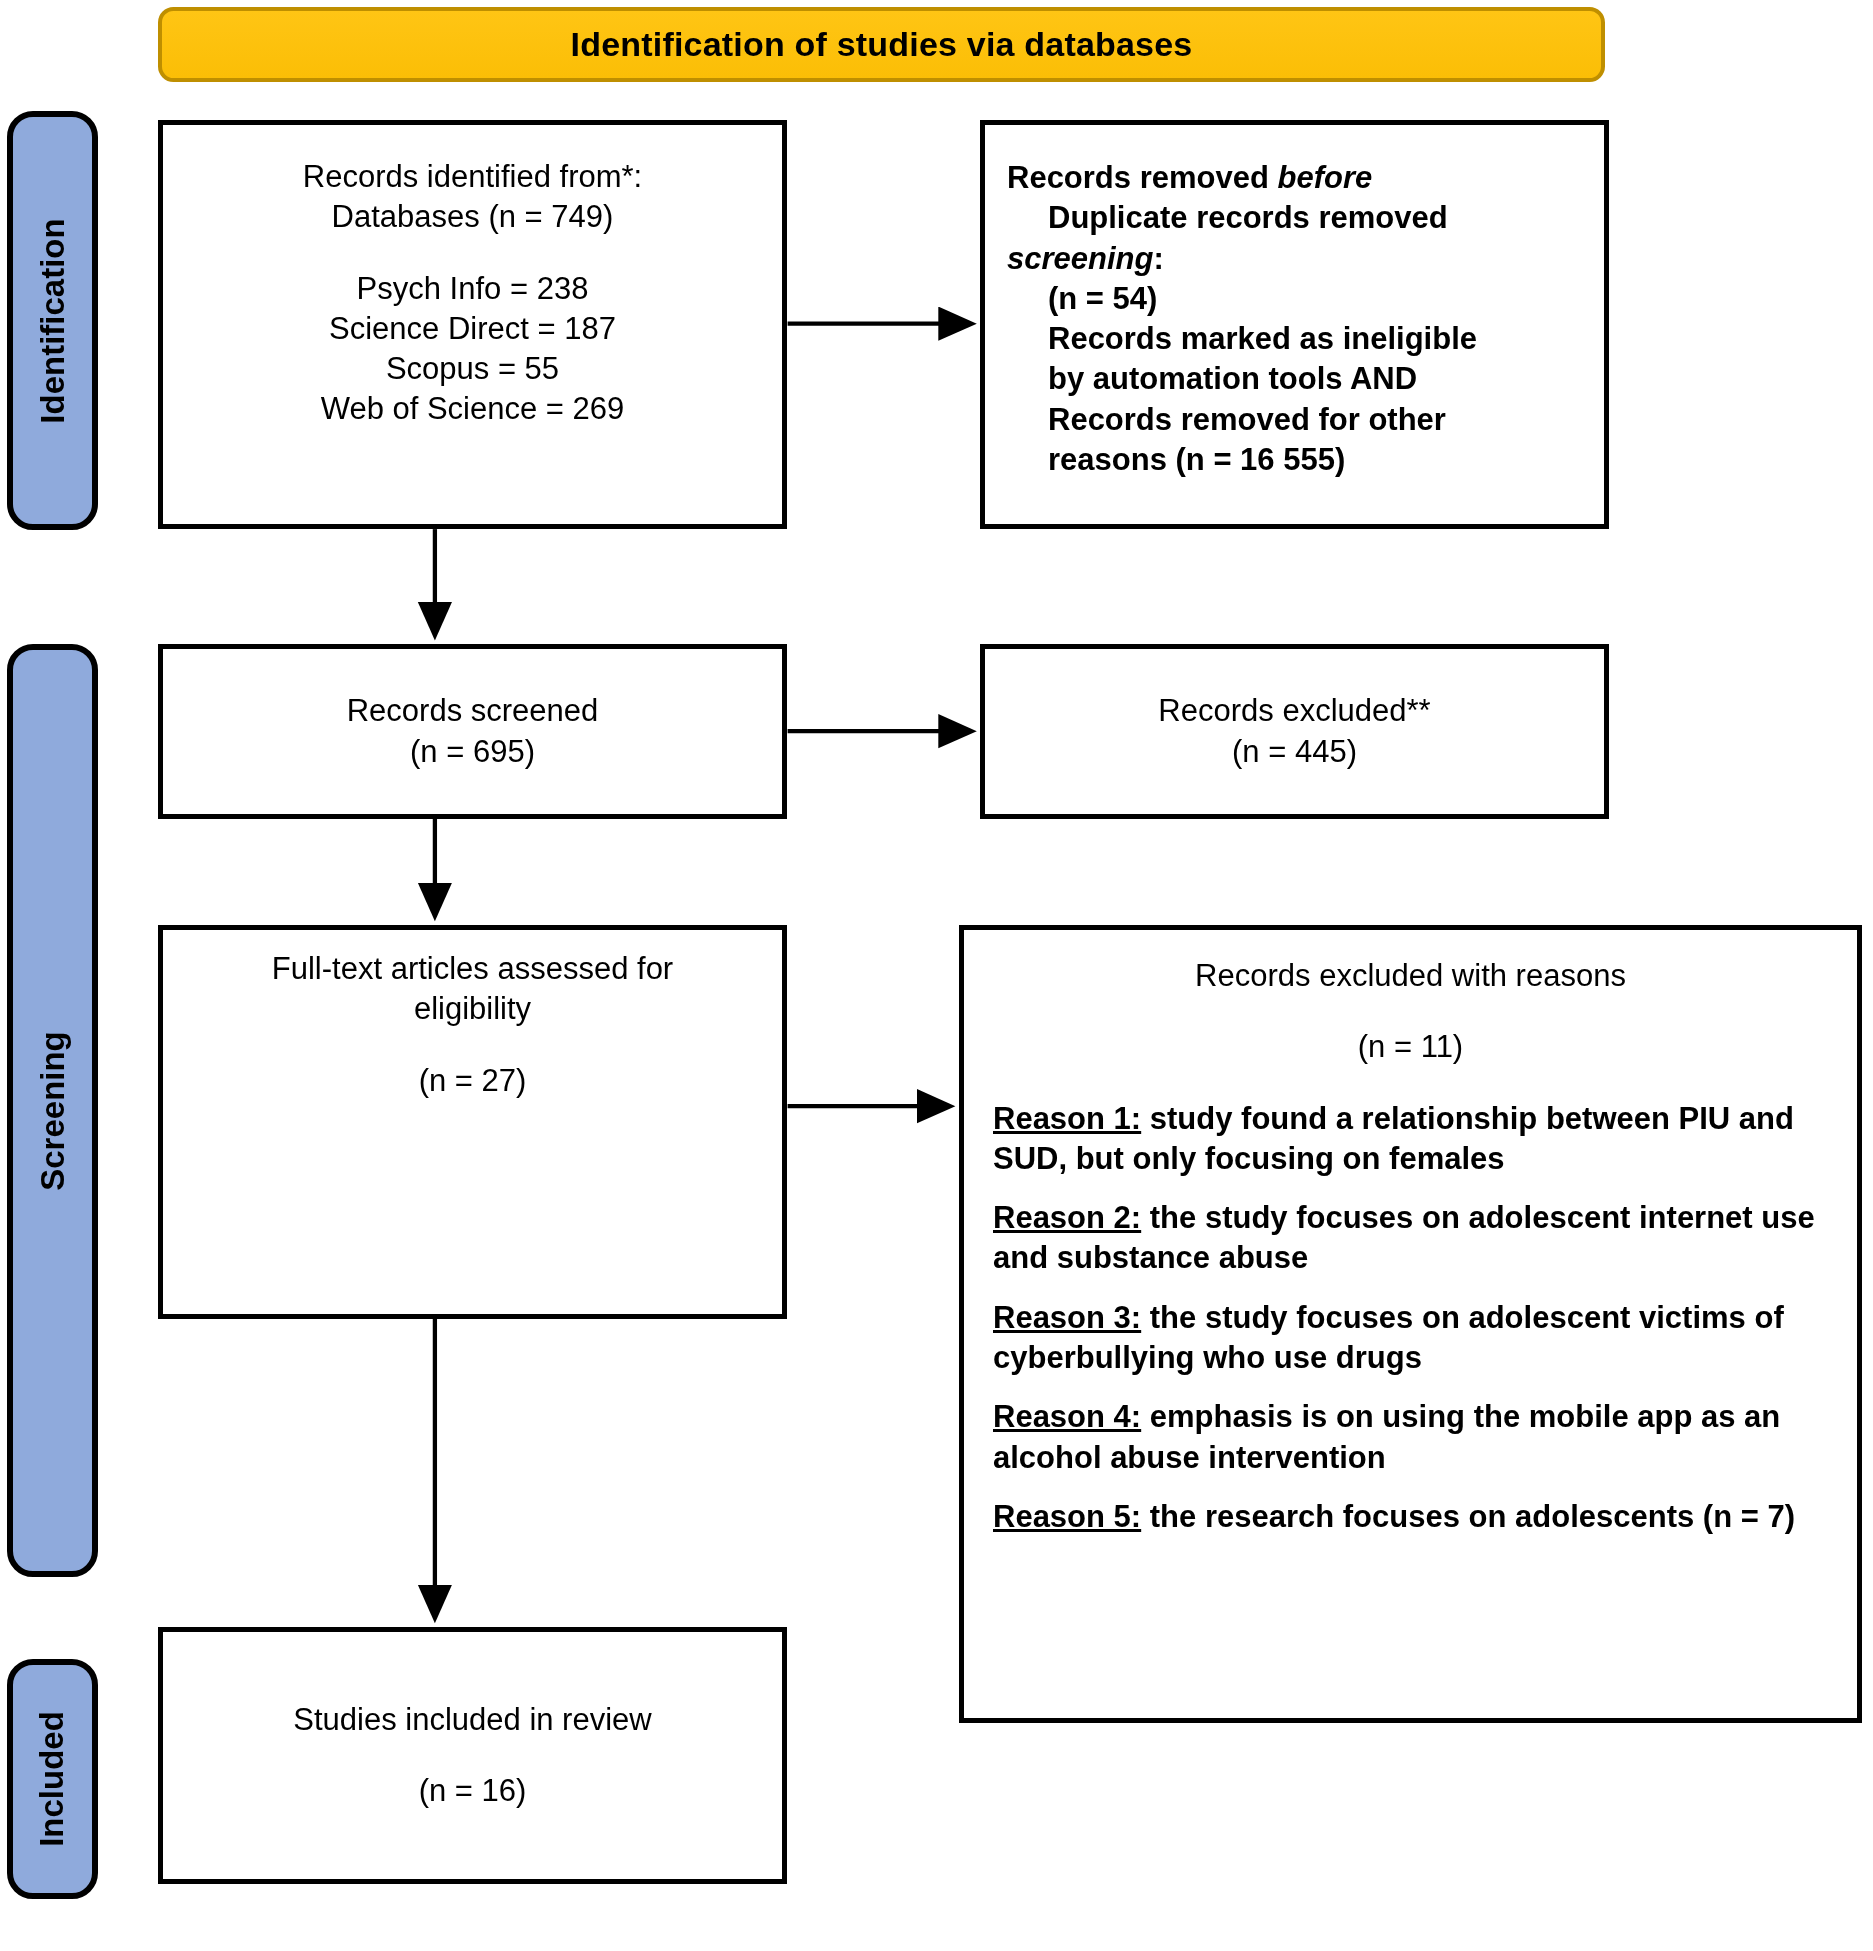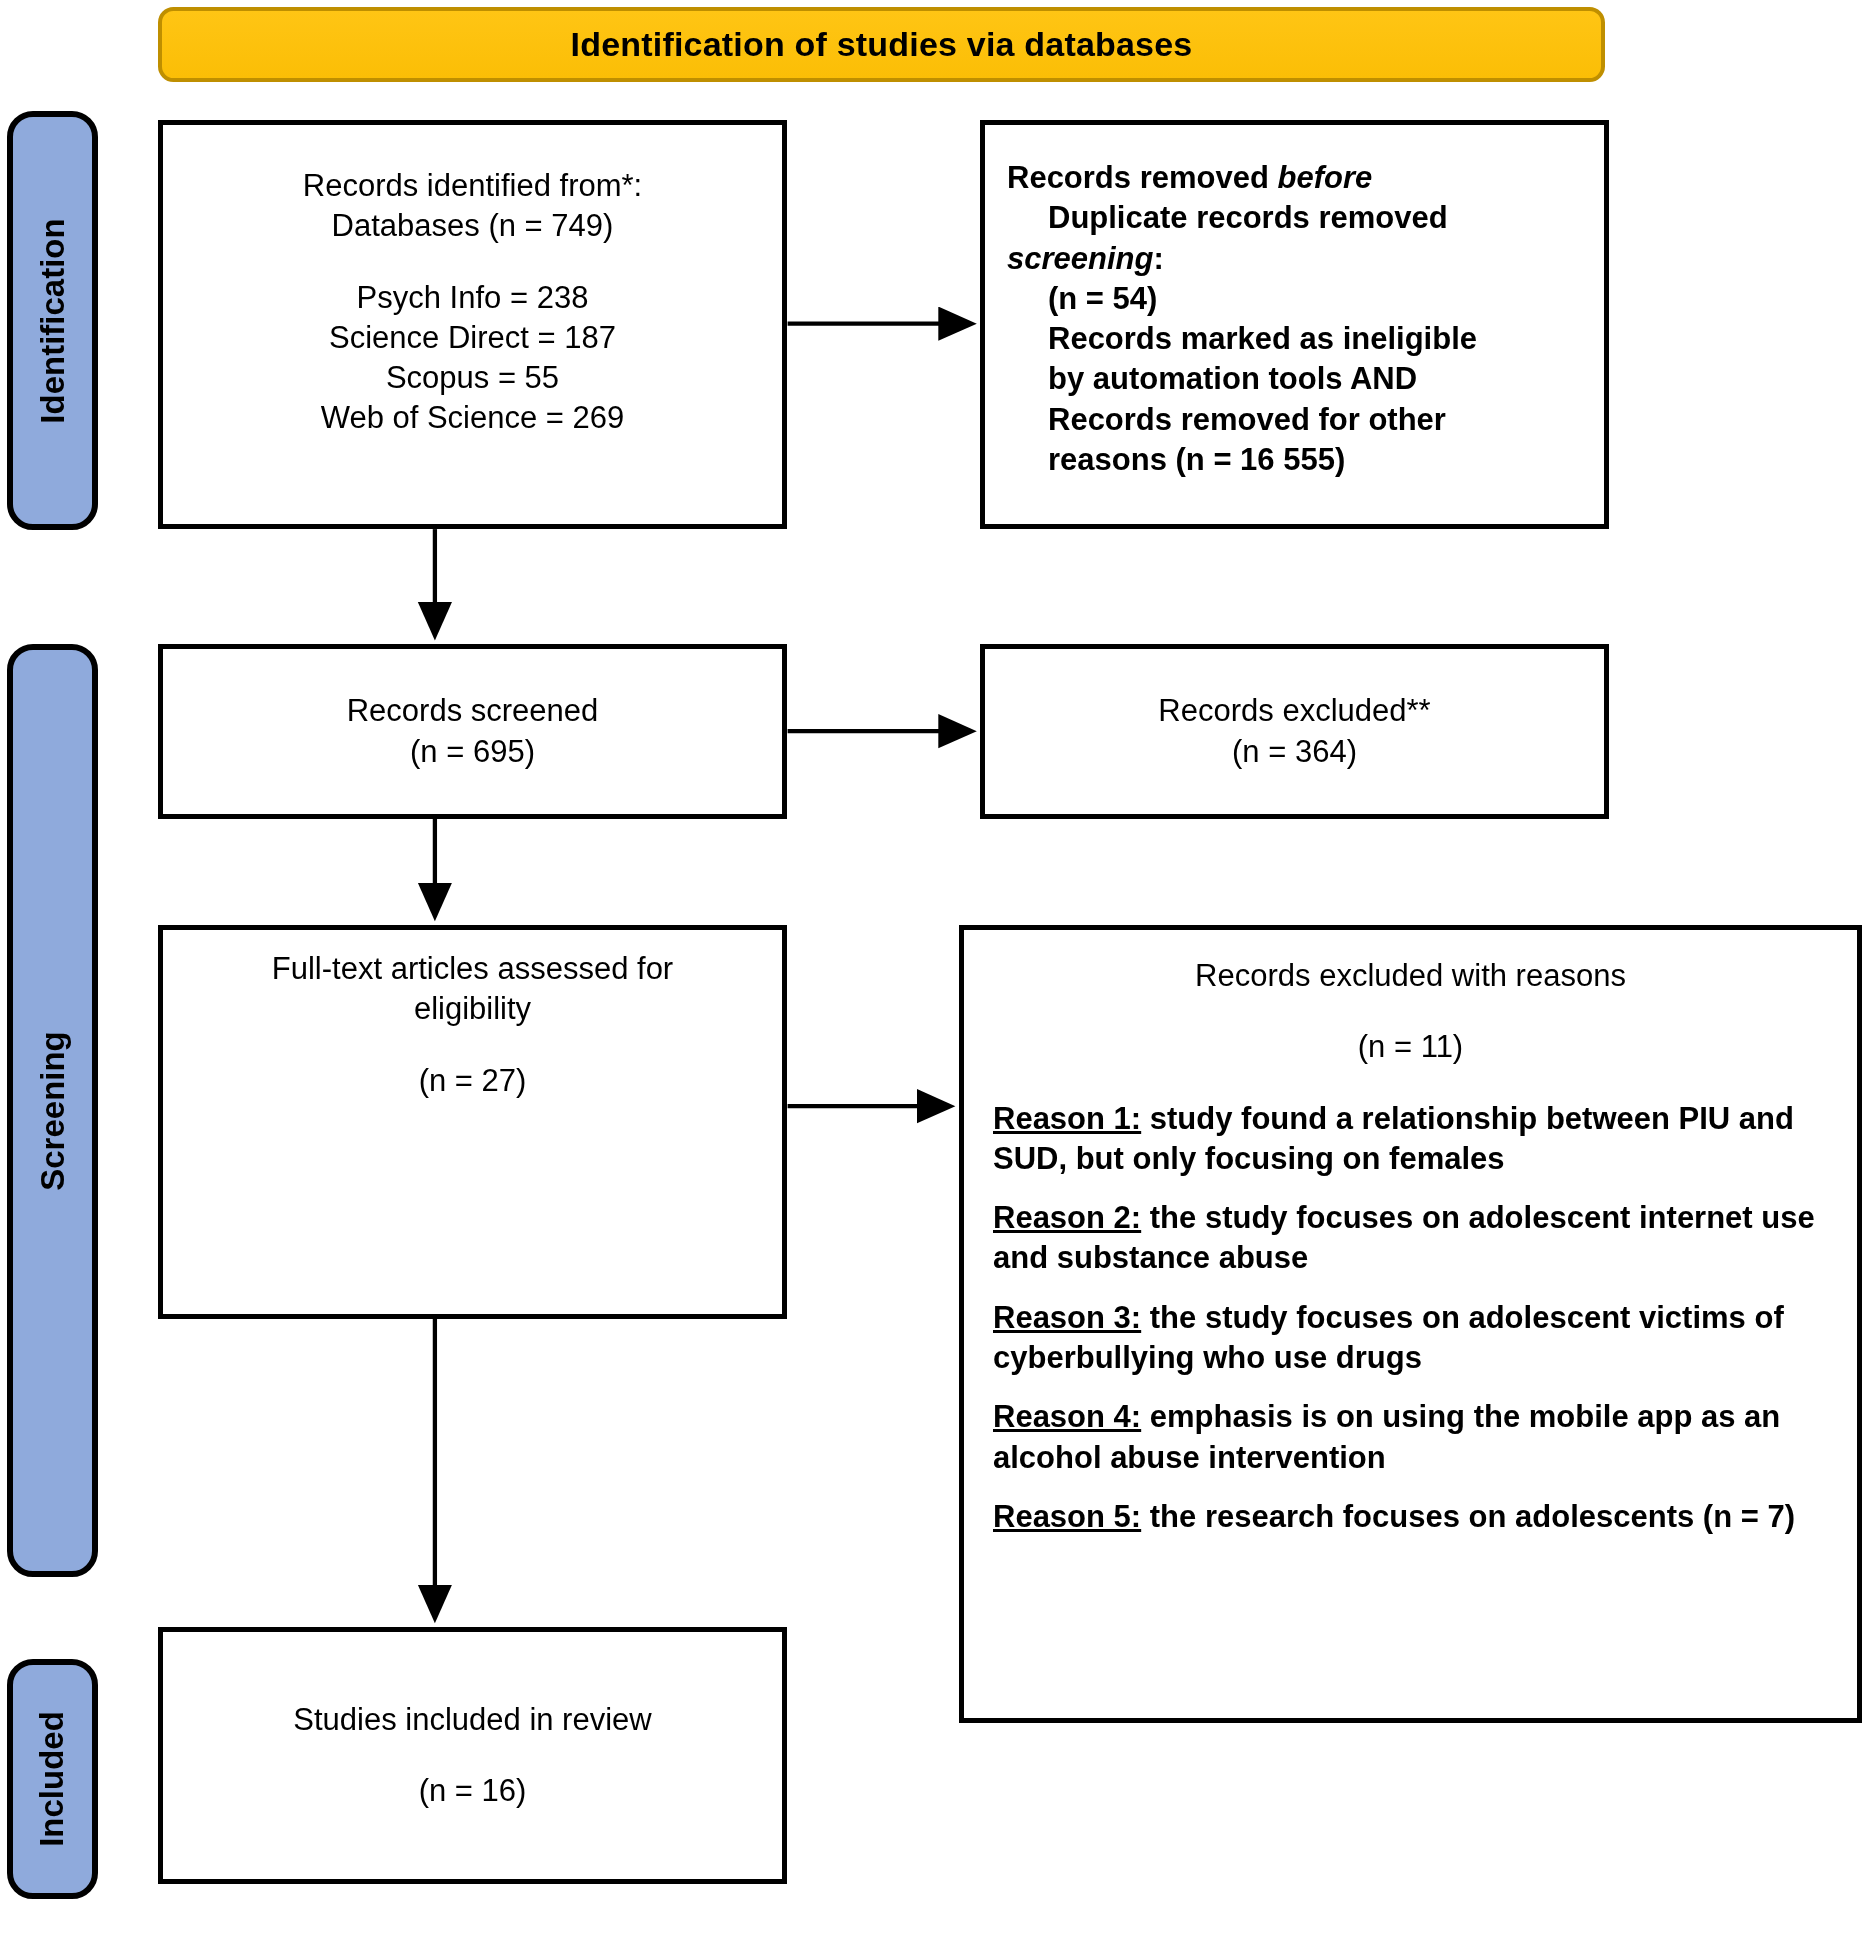--- a/index.html
+++ b/index.html
@@ -79,21 +79,21 @@
   }
   .center  { text-align: center; }
   .left    { text-align: left; font-weight: bold; }
   .indent  { padding-left: 41px; }
   .spacer  { height: 31px; }
   .spacer-sm { height: 19px; }
   .ital    { font-style: italic; }
   .ul      { text-decoration: underline; }
 
   #box-identified      { left: 158px;  top: 120px;  width: 629px;  height: 409px;
-                         display: flex; flex-direction: column; justify-content: flex-start; padding-top: 41px; }
+                         display: flex; flex-direction: column; justify-content: flex-start; padding-top: 32px; }
   #box-removed         { left: 980px; top: 120px;  width: 629px;  height: 409px;
                          display: flex; flex-direction: column; justify-content: flex-start; padding-top: 33px; }
   #box-screened        { left: 158px;  top: 644px;  width: 629px;  height: 175px;
                          display: flex; flex-direction: column; justify-content: center; }
   #box-excluded        { left: 980px; top: 644px;  width: 629px;  height: 175px;
                          display: flex; flex-direction: column; justify-content: center; }
   #box-fulltext        { left: 158px;  top: 925px; width: 629px;  height: 394px;
                          display: flex; flex-direction: column; justify-content: flex-start; }
   #box-reasons         { left: 959px; top: 925px; width: 903px; height: 798px;
                          padding: 26px 29px; }
@@ -170,21 +170,21 @@
     <p class="left indent">reasons (n = 16 555)</p>
   </div>
 
   <div class="box" id="box-screened">
     <p class="center">Records screened</p>
     <p class="center">(n = 695)</p>
   </div>
 
   <div class="box" id="box-excluded">
     <p class="center">Records excluded**</p>
-    <p class="center">(n = 364)</p>
+    <p class="center">(n = 445)</p>
   </div>
 
   <div class="box" id="box-fulltext">
     <p class="center">Full-text articles assessed for</p>
     <p class="center">eligibility</p>
     <div class="spacer"></div>
     <p class="center">(n = 27)</p>
   </div>
 
   <div class="box" id="box-reasons">

